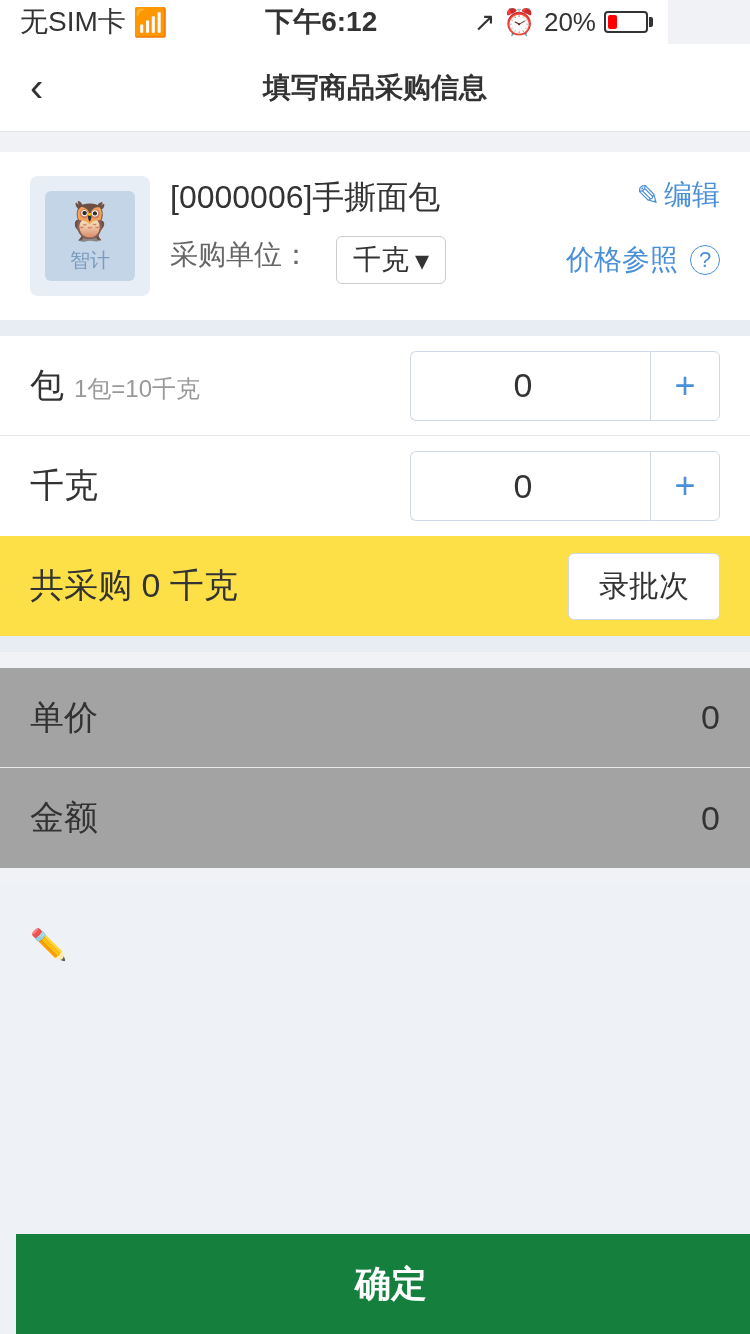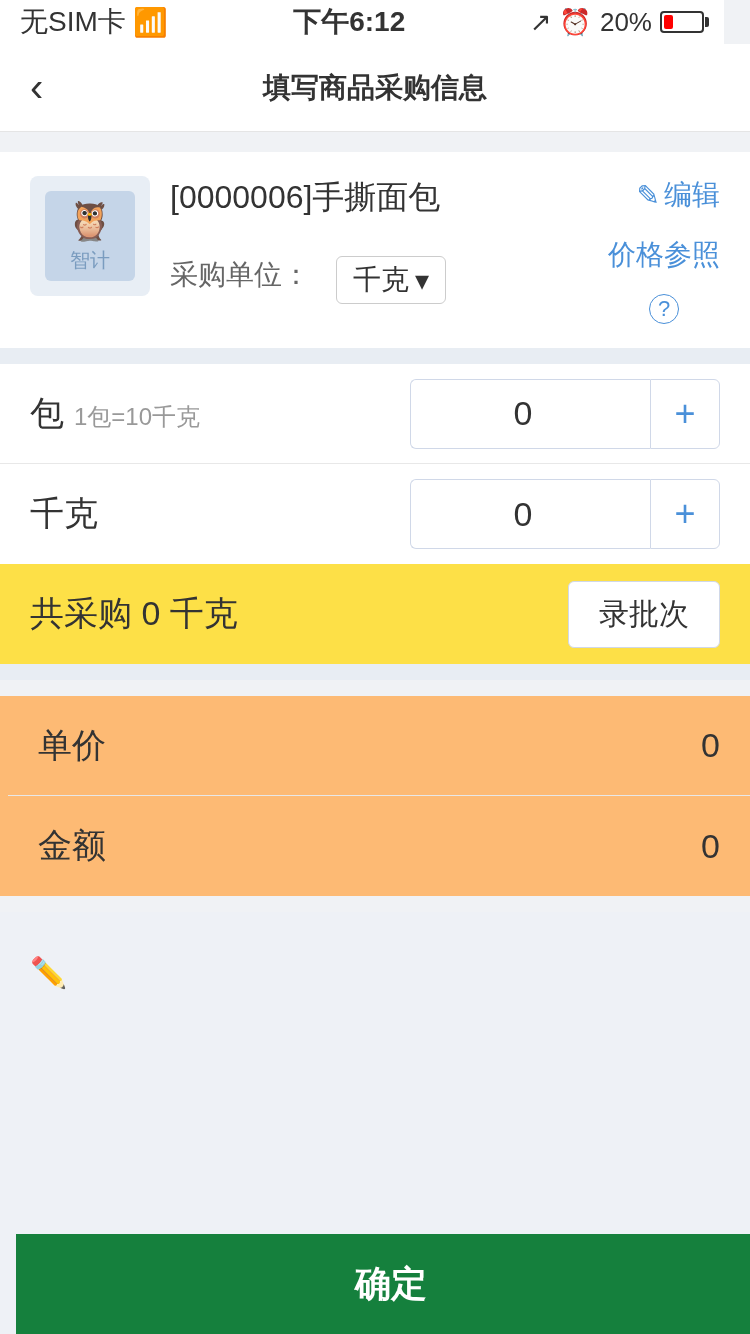--- a/index.html
+++ b/index.html
@@ -8,21 +8,21 @@
       width: 750px;
       min-height: 1334px;
       font-family: -apple-system, "PingFang SC", "Helvetica Neue", Arial, sans-serif;
       background: #f0f2f5;
       font-size: 32px;
       color: #333;
     }
 
     
     .status-bar {
-      width: 724px;
+      width: 668px;
       height: 44px;
       background: #fff;
       display: flex;
       align-items: center;
       justify-content: space-between;
       padding: 0 20px;
       font-size: 28px;
       font-weight: 500;
     }
     .status-left { display: flex; align-items: center; gap: 8px; }
@@ -128,22 +128,21 @@
       background: #fff;
       display: flex;
       align-items: center;
       gap: 6px;
     }
     .price-ref {
       font-size: 28px;
       color: #4a90d9;
       display: flex;
       align-items: center;
-      gap: 20px;
-      flex-direction: column;
+      gap: 12px;
     }
     .edit-link {
       font-size: 28px;
       color: #4a90d9;
       display: flex;
       align-items: center;
       gap: 4px;
       position: absolute;
       top: 24px;
       right: 30px;
@@ -242,23 +241,22 @@
       border-radius: 6px;
       padding: 12px 30px;
       font-size: 30px;
       color: #333;
       background: #fff;
       cursor: pointer;
     }
 
     
     .price-section {
-      background: #fdba74;
+      background: #a3a3a3;
       margin-top: 16px;
-      padding-left: 8px;
     }
     .price-row {
       display: flex;
       align-items: center;
       justify-content: space-between;
       padding: 0 30px;
       height: 100px;
       border-bottom: 1px solid #e8e8e8;
     }
     .price-row:last-child {

